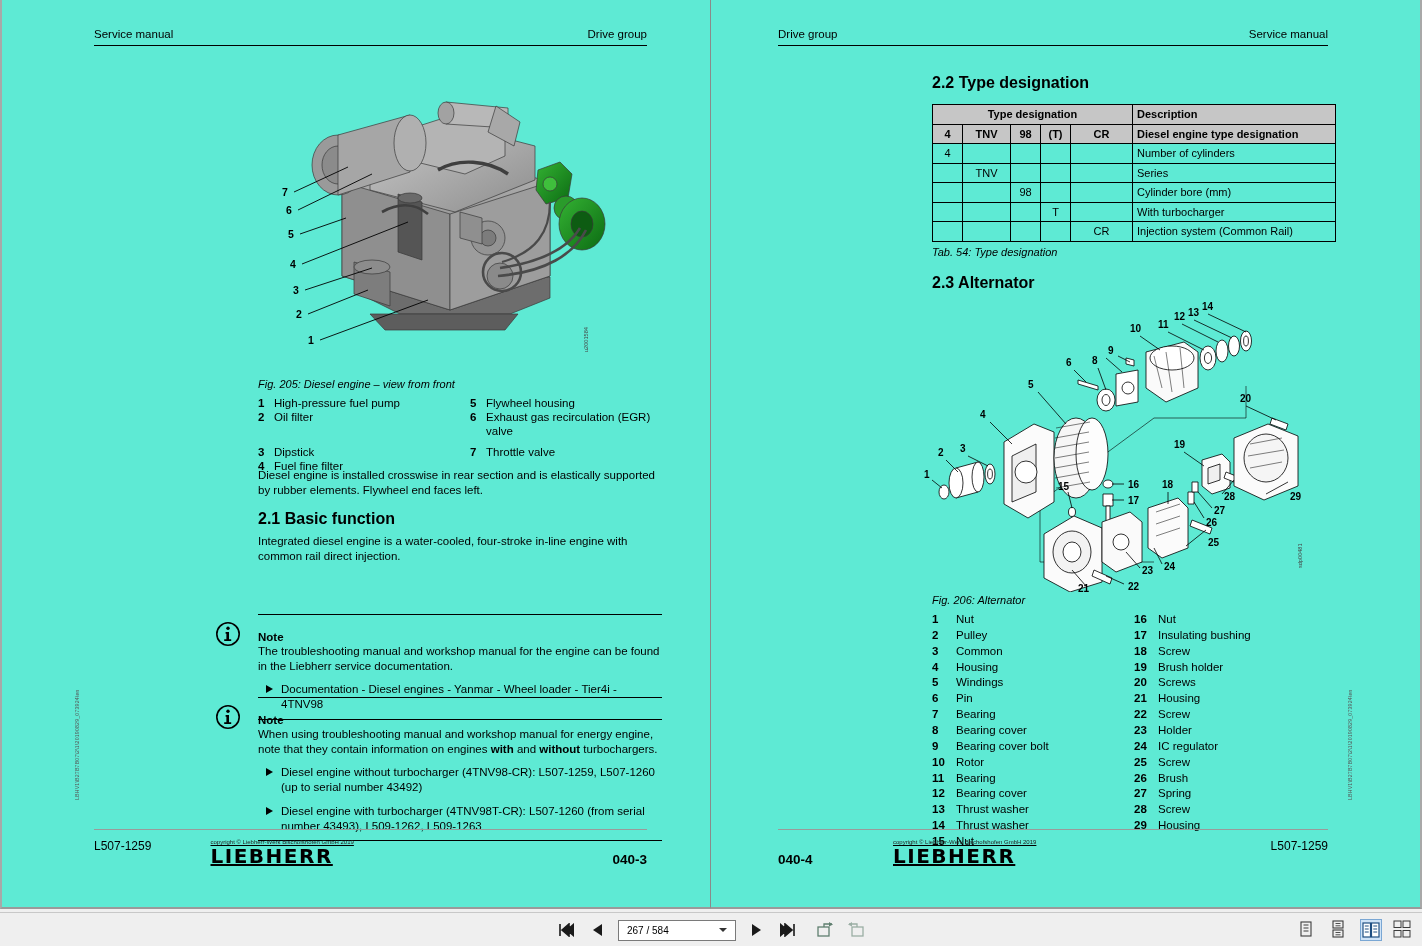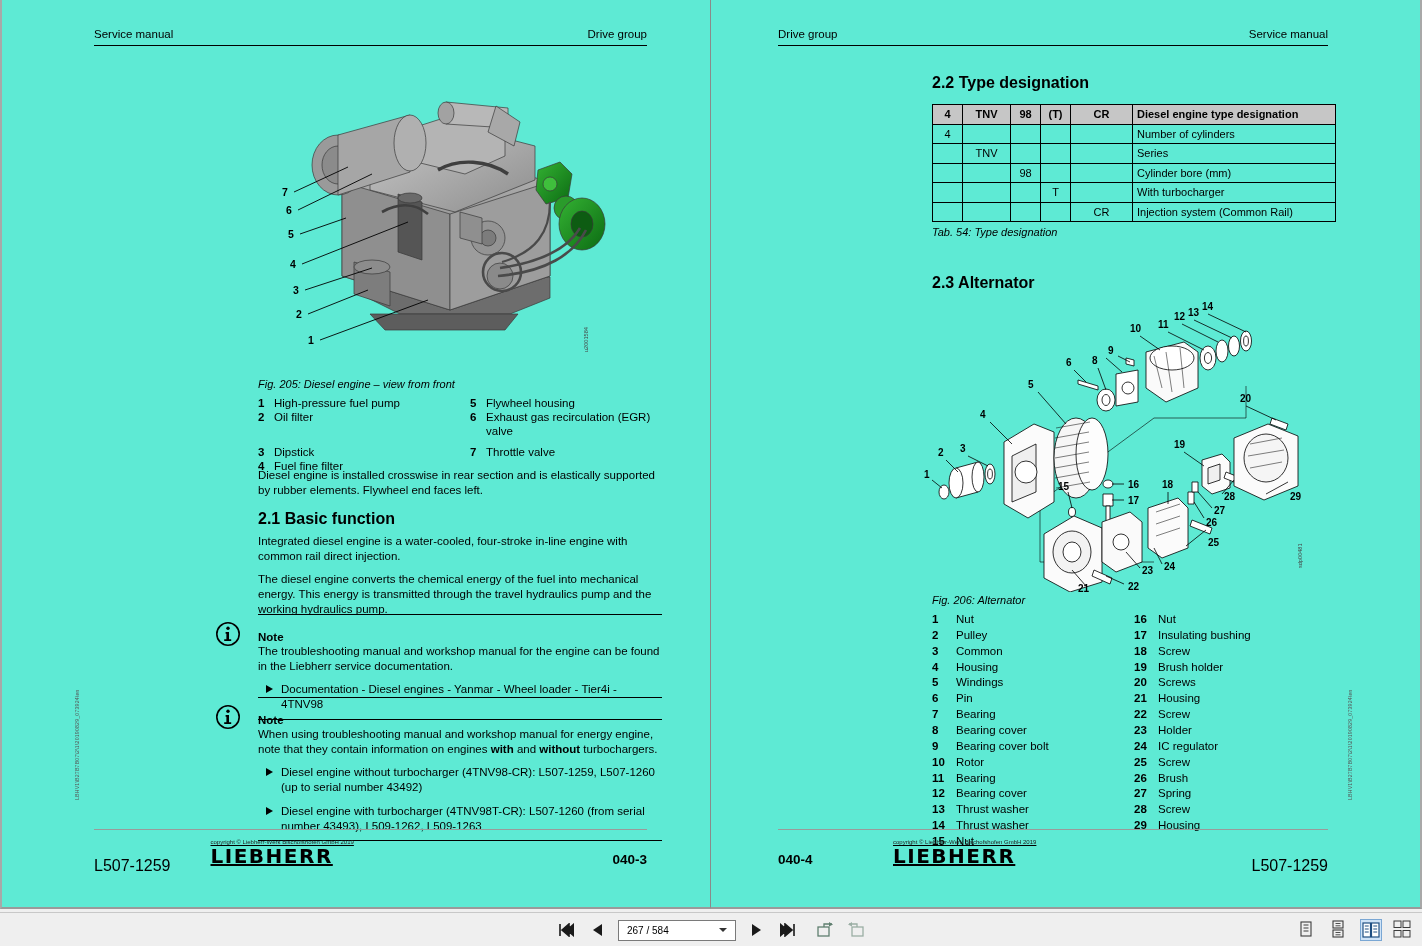--- a/index.html
+++ b/index.html
@@ -80,22 +80,22 @@
     position: absolute;
     bottom: 28px; height: 50px;
   }
   .left .footer  { left: 92px; right: 63px; }
   .right .footer { left: 67px; right: 92px; }
   .footer .f-rule {
     position: absolute; left: 0; right: 0; top: 0;
     border-top: 1px solid #9a9a9a;
   }
   .footer .f-side {
-    position: absolute; top: 28px;
-    font-size: 16px; color: #000;
+    position: absolute; top: 10px;
+    font-size: 12px; color: #000;
   }
   .left  .footer .f-outer { left: 0; }
   .left  .footer .f-pageno { right: 0; font-weight: bold; font-size: 13.5px; top: 23px; }
   .right .footer .f-outer { right: 0; }
   .right .footer .f-pageno { left: 0; font-weight: bold; font-size: 13.5px; top: 23px; }
   .footer .f-center {
     position: absolute; left: 50%; top: 10px;
     transform: translateX(-50%);
     width: 320px;
     text-decoration: underline;
@@ -374,21 +374,20 @@
           </div>
         </div>
 
         <div class="col" style="top:468px;">
           <p class="body">Diesel engine is installed crosswise in rear section and is elastically supported by rubber elements. Flywheel end faces left.</p>
         </div>
 
         <div class="col" style="top:510px;">
           <h2 class="sect">2.1 Basic function</h2>
           <p class="body">Integrated diesel engine is a water-cooled, four-stroke in-line engine with common rail direct injection.</p>
-          <p class="body">The diesel engine converts the chemical energy of the fuel into mechanical energy. This energy is transmitted through the travel hydraulics pump and the working hydraulics pump.</p>
         </div>
 
         <div class="col" style="top:614px;">
           <div class="note">
             <svg class="note-icon" viewBox="0 0 26 26">
               <circle cx="13" cy="13" r="11.2" fill="none" stroke="#000" stroke-width="1.6"></circle>
               <circle cx="13" cy="7.2" r="1.7" fill="#000"></circle>
               <path d="M10.6 11 h3.4 v7.2 h2.2 v1.7 h-7 v-1.7 h2.2 v-5.5 h-0.8 z" fill="#000"></path>
             </svg>
             <div class="note-title">Note</div>
@@ -444,20 +443,24 @@
 
         <div class="vert-id">LBHV1\B27B7B07\2\1\20190829_073924\en</div>
 
         <div class="col" style="top:74px;">
           <h2 class="sect">2.2 Type designation</h2>
         </div>
 
         <div class="col" style="top:104px;">
           <table class="tbl">
             <tbody>
+                <tr class="hdr">
+              <td colspan="5">Type designation</td>
+              <td class="desc">Description</td>
+            </tr>
             <tr class="hdr">
               <td style="width:30px">4</td>
               <td style="width:48px">TNV</td>
               <td style="width:30px">98</td>
               <td style="width:30px">(T)</td>
               <td style="width:62px">CR</td>
               <td class="desc">Diesel engine type designation</td>
             </tr>
             <tr>
               <td>4</td>

